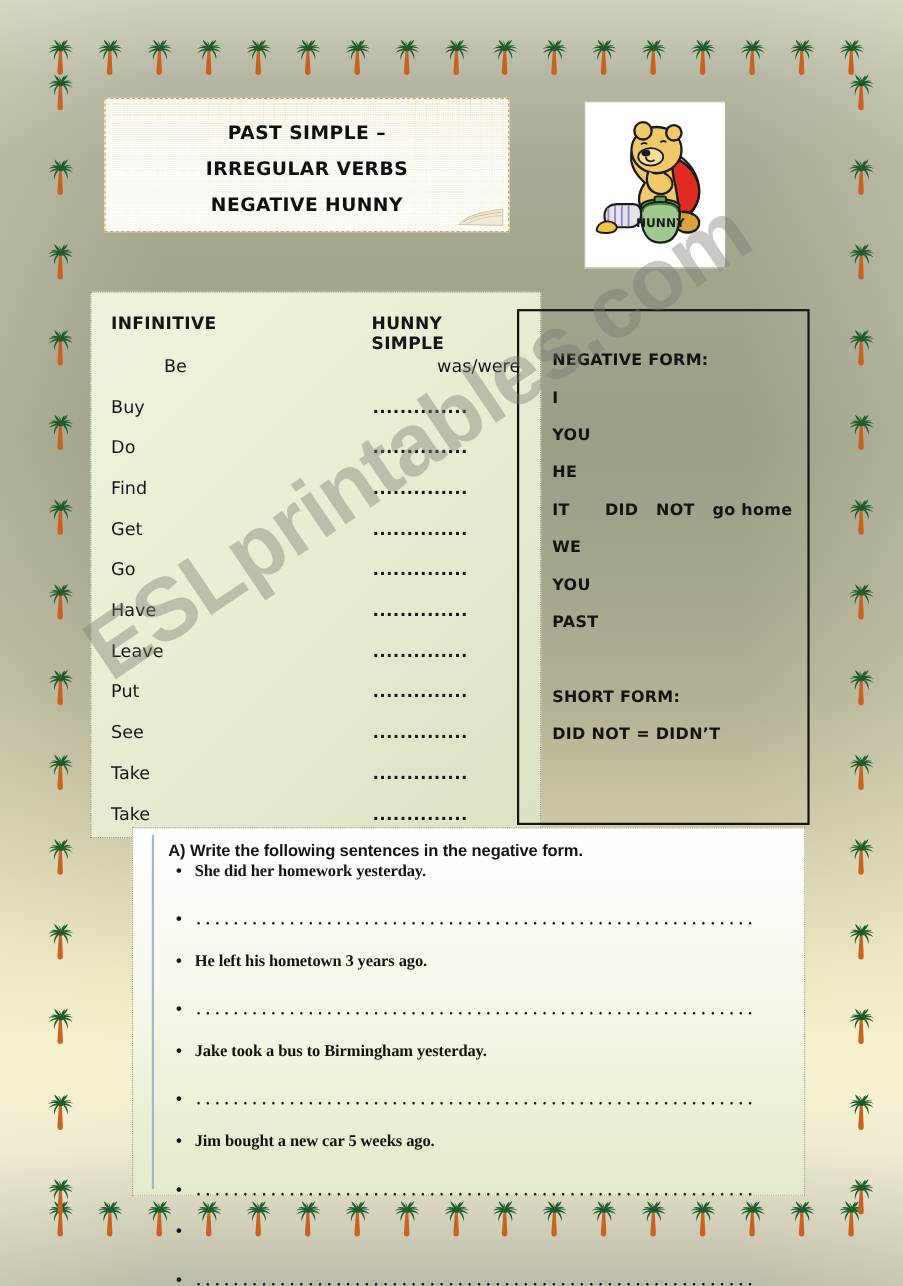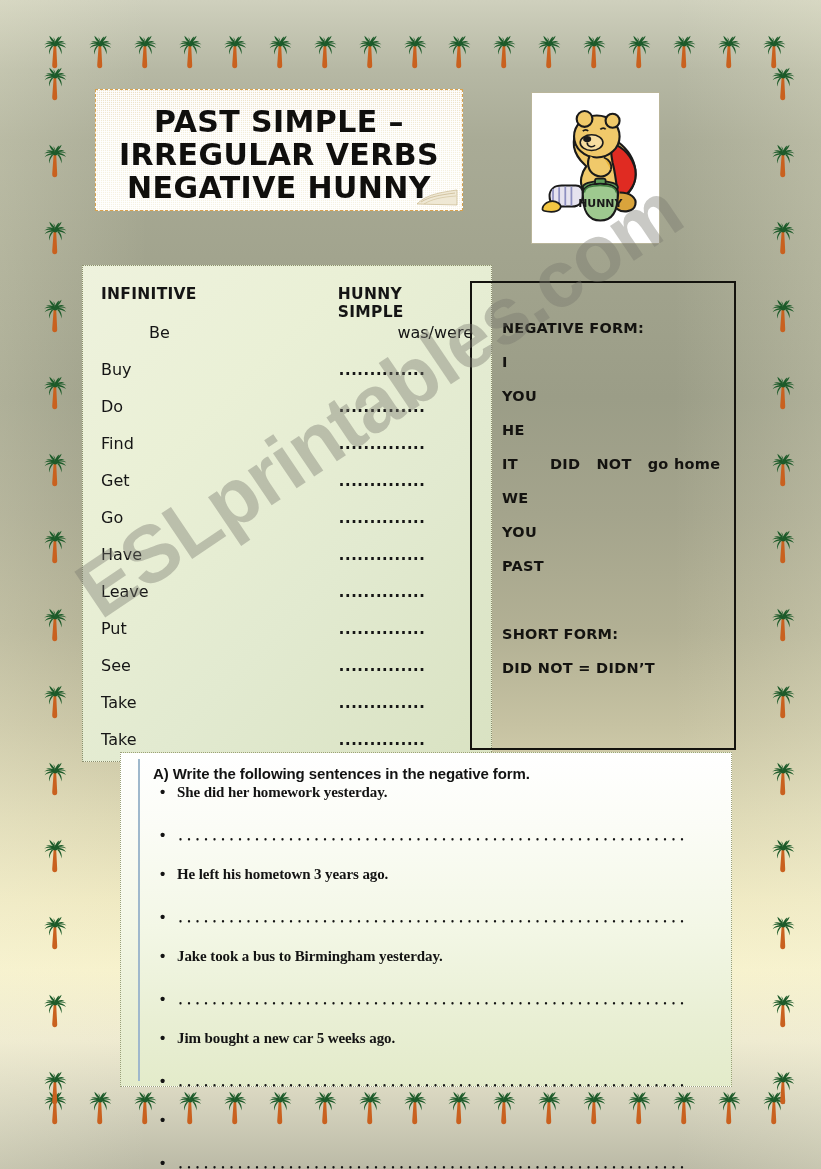--- a/index.html
+++ b/index.html
@@ -79,21 +79,21 @@
     display: flex;
     flex-direction: column;
     justify-content: flex-start;
     padding-top: 15px;
     overflow: hidden;
   }
   #title-box .t-line {
     text-align: center;
     font-family: "DejaVu Sans", sans-serif;
     font-weight: bold;
-    font-size: 30px;
+    font-size: 17px;
     letter-spacing: 0.4px;
     color: #100f0d;
     line-height: 33px;
     text-shadow: 0.5px 0.5px 0 rgba(255,255,255,0.5);
   }
   #title-curl {
     position: absolute;
     right: 3px; bottom: 3px;
     width: 44px; height: 20px;
     pointer-events: none;

